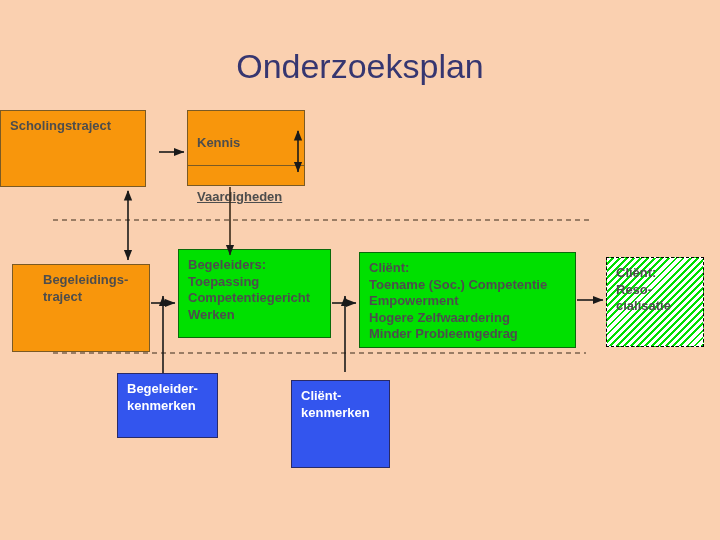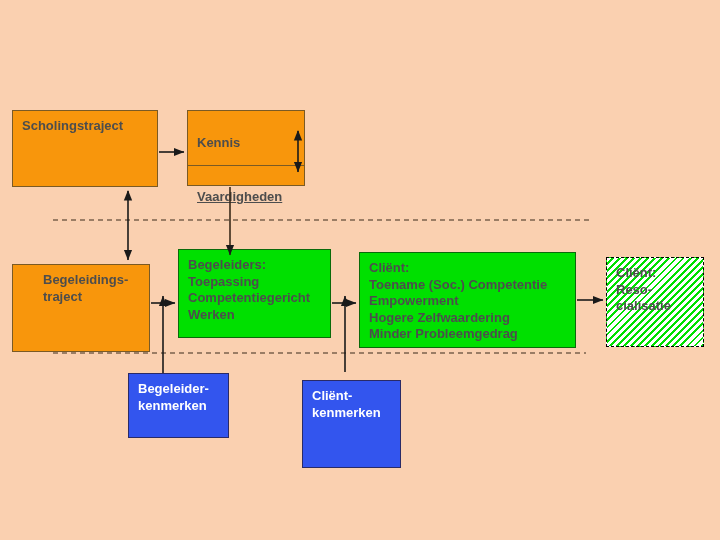--- a/index.html
+++ b/index.html
@@ -69,21 +69,20 @@
   }
   .green {
     background: #00e000;
     border: 1px solid #0a6a0a;
     color: #4d4d4d;
   }
   .blue {
     background: #3355ee;
     border: 1px solid #2a2a66;
     color: #ffffff;
-    margin-left: 11px;
   }
   .hatch {
     border: 1px dashed #000000;
     color: #4d4d4d;
     background-color: #ffffff;
     background-image: repeating-linear-gradient(
         -45deg,
         #00e000 0px,
         #00e000 2px,
         #ffffff 2px,
@@ -96,22 +95,23 @@
     width: 720px;
     height: 540px;
     pointer-events: none;
   }
 </style>
 </head>
 <body>
 
 <div id="slide">
 
+  <div id="title">Onderzoeksplan</div>
 
-  <div class="box orange" style="left:12px; top:110px; width:146px; height:77px;">Scholingstraject</div>
+  <div class="box orange" style="left:0; top:110px; width:146px; height:77px;">Scholingstraject</div>
 
   <div class="orange-split box" style="left:187px; top:110px; width:118px; height:76px;">
     <div class="seg seg-top">Kennis</div>
     <div class="seg seg-bot">Vaardigheden</div>
   </div>
 
   <div class="box orange" style="left:12px; top:264px; width:138px; height:88px;padding-left:30px;">Begeleidings-
 traject</div>
 
   <div class="box green" style="left:178px; top:249px; width:153px; height:89px;">Begeleiders:

